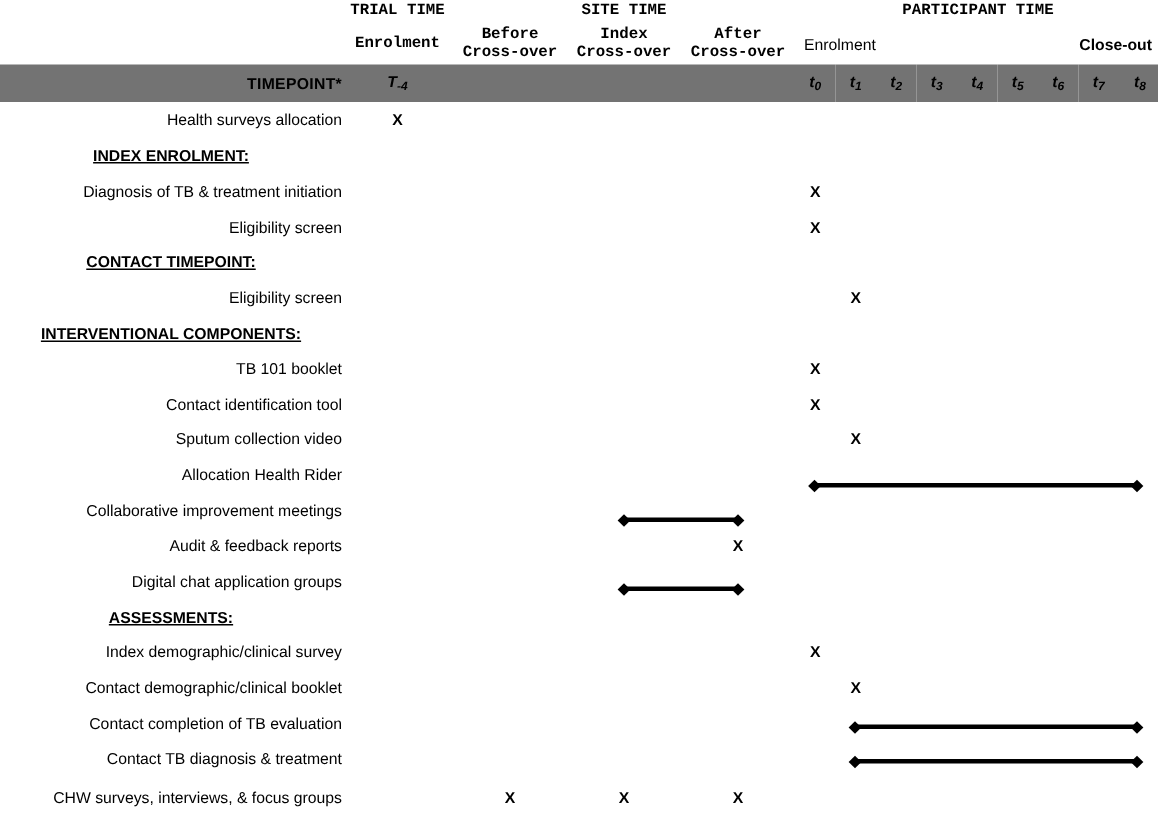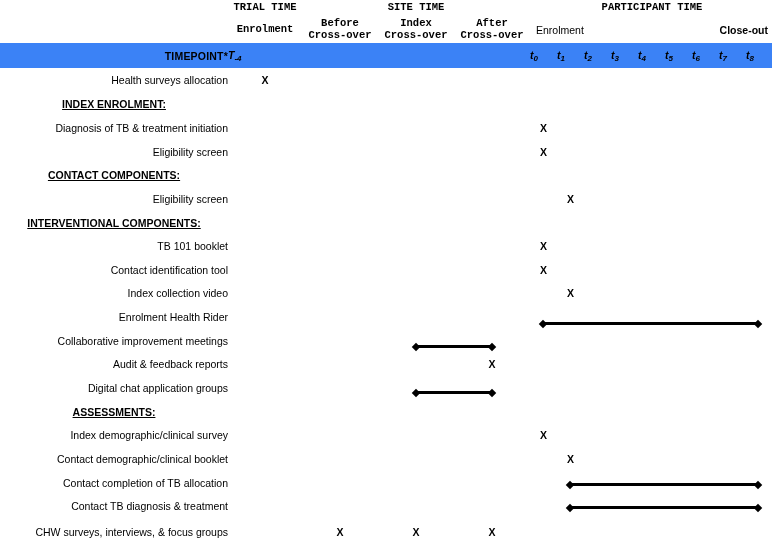--- a/index.html
+++ b/index.html
@@ -42,27 +42,27 @@
     white-space:nowrap;
   }
   .hdr{
     text-align:center;
     font-weight:bold;
     line-height:1.12;
     font-family:Liberation Mono, monospace;
   }
   .hdr-left{text-align:center;padding-left:6px;font-weight:normal;}
   .hdr-right{text-align:right;padding-right:6px;font-weight:bold;}
-  .grayrow td{background:#3b82f6;}
+  .grayrow td{background:#737373;}
   .tp-label{
     text-align:right;padding-right:7px;font-weight:bold;
     letter-spacing:0.2px;
   }
   .tp-cell{
-    text-align:left;font-weight:bold;font-style:italic;
+    text-align:center;font-weight:bold;font-style:italic;
     font-size:10px;
   }
   .sec{
     text-align:center;padding-right:7px;
     font-weight:bold;text-decoration:underline;
     white-space:nowrap;
   }
   .x{
     text-align:center;font-weight:bold;font-size:11px;
   }
@@ -228,21 +228,21 @@
           <td class="tR bB"></td>
           <td class="tR bB"></td>
           <td class="tR bB"></td>
           <td class="tR bB"></td>
           <td class="tR bB"></td>
           <td class="tR bB"></td>
           <td class="bR bB"></td>
   </tr>
 
   <tr style="height:23px">
-    <td class="bL bR dB sec">CONTACT COMPONENTS:</td>
+    <td class="bL bR dB sec">CONTACT TIMEPOINT:</td>
     <td class="bR dB"></td>
     <td class="tR dB"></td>
     <td class="tR dB"></td>
     <td class="bR dB"></td>
     <td class="tR dB"></td>
           <td class="tR dB"></td>
           <td class="tR dB"></td>
           <td class="tR dB"></td>
           <td class="tR dB"></td>
           <td class="tR dB"></td>
@@ -313,38 +313,38 @@
           <td class="tR dB"></td>
           <td class="tR dB"></td>
           <td class="tR dB"></td>
           <td class="tR dB"></td>
           <td class="tR dB"></td>
           <td class="tR dB"></td>
           <td class="bR dB"></td>
   </tr>
 
   <tr style="height:23px">
-    <td class="bL bR dB lbl">Index collection video</td>
+    <td class="bL bR dB lbl">Sputum collection video</td>
     <td class="bR dB"></td>
     <td class="tR dB"></td>
     <td class="tR dB"></td>
     <td class="bR dB"></td>
     <td class="tR dB"></td>
           <td class="tR dB x">X</td>
           <td class="tR dB"></td>
           <td class="tR dB"></td>
           <td class="tR dB"></td>
           <td class="tR dB"></td>
           <td class="tR dB"></td>
           <td class="tR dB"></td>
           <td class="bR dB"></td>
   </tr>
 
   <tr style="height:23px">
-    <td class="bL bR dB lbl">Enrolment Health Rider</td>
+    <td class="bL bR dB lbl">Allocation Health Rider</td>
     <td class="bR dB"></td>
     <td class="tR dB"></td>
     <td class="tR dB"></td>
     <td class="bR dB"></td>
     <td class="tR dB"></td>
           <td class="tR dB"></td>
           <td class="tR dB"></td>
           <td class="tR dB"></td>
           <td class="tR dB"></td>
           <td class="tR dB"></td>
@@ -449,21 +449,21 @@
           <td class="tR tB"></td>
           <td class="tR tB"></td>
           <td class="tR tB"></td>
           <td class="tR tB"></td>
           <td class="tR tB"></td>
           <td class="tR tB"></td>
           <td class="bR tB"></td>
   </tr>
 
   <tr style="height:23px">
-    <td class="bL bR tB lbl">Contact completion of TB allocation</td>
+    <td class="bL bR tB lbl">Contact completion of TB evaluation</td>
     <td class="bR tB"></td>
     <td class="tR tB"></td>
     <td class="tR tB"></td>
     <td class="bR tB"></td>
     <td class="tR tB"></td>
           <td class="tR tB"></td>
           <td class="tR tB"></td>
           <td class="tR tB"></td>
           <td class="tR tB"></td>
           <td class="tR tB"></td>

